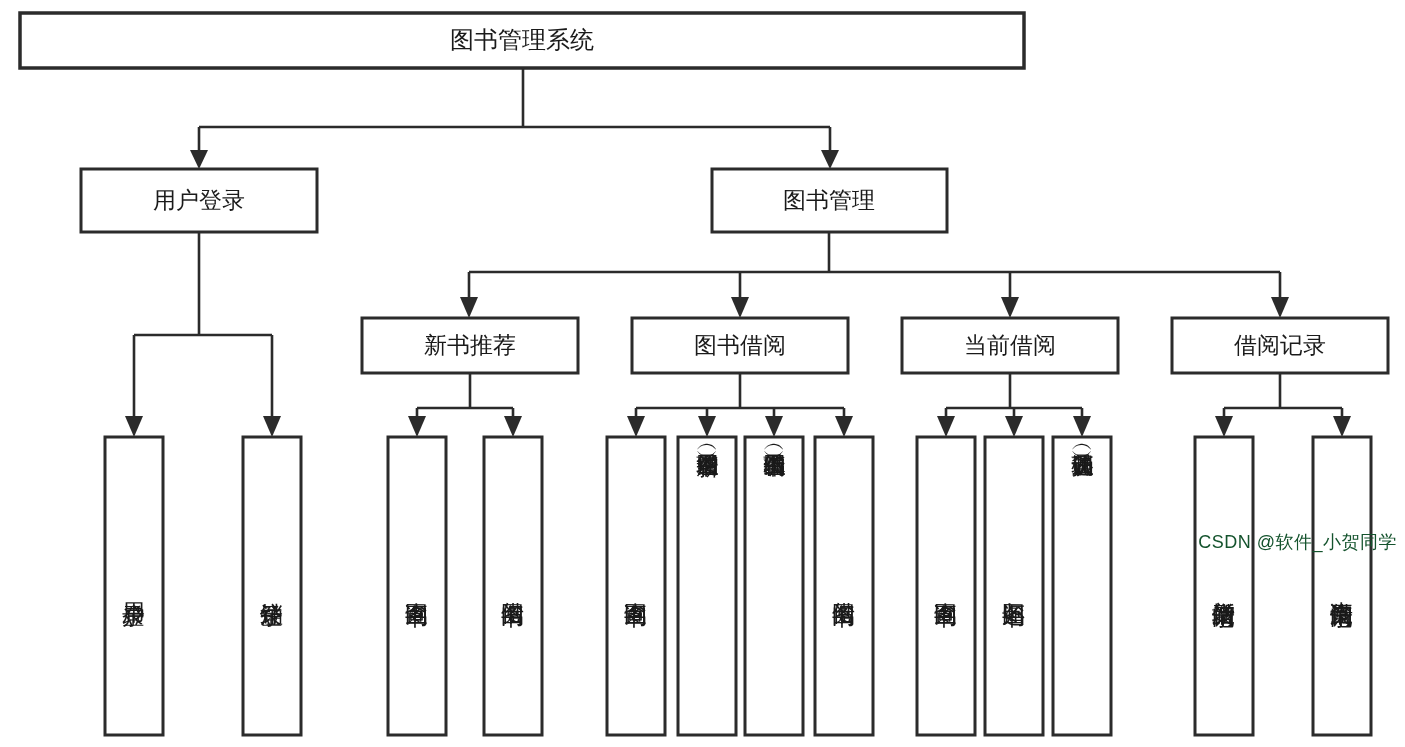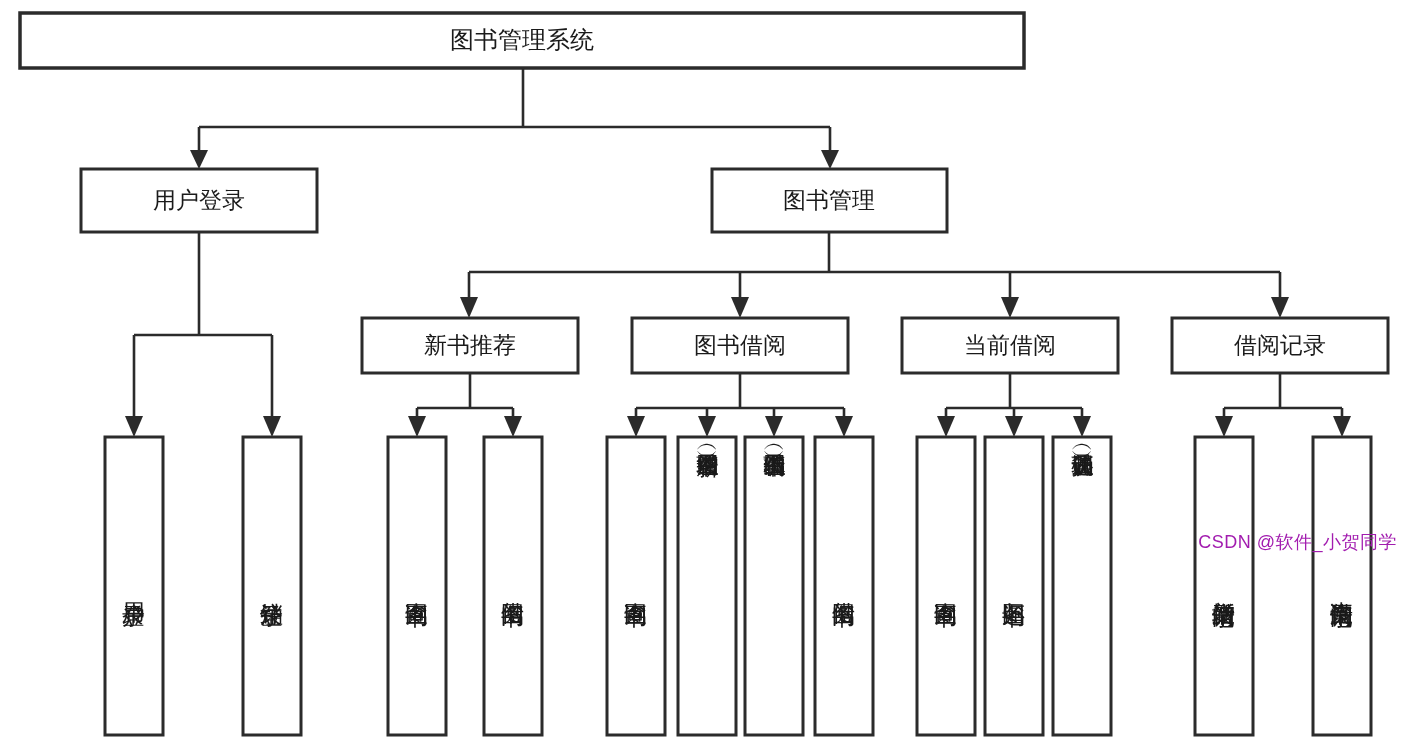--- a/index.html
+++ b/index.html
@@ -76,21 +76,21 @@
   .leaf-label.tight {
     font-size: 22px;
     letter-spacing: 0px;
   }
   .watermark {
     position: absolute;
     right: 8px;
     bottom: 4px;
     font-family: "Liberation Sans", "DejaVu Sans", sans-serif;
     font-size: 18px;
-    color: #a21caf;
+    color: #14532d;
     white-space: nowrap;
     letter-spacing: 0.5px;
   }
 </style>
 </head>
 <body>
 
 <div id="diagram-root">
 
   <svg class="diagram" viewBox="0 0 1405 747" xmlns="http://www.w3.org/2000/svg">

